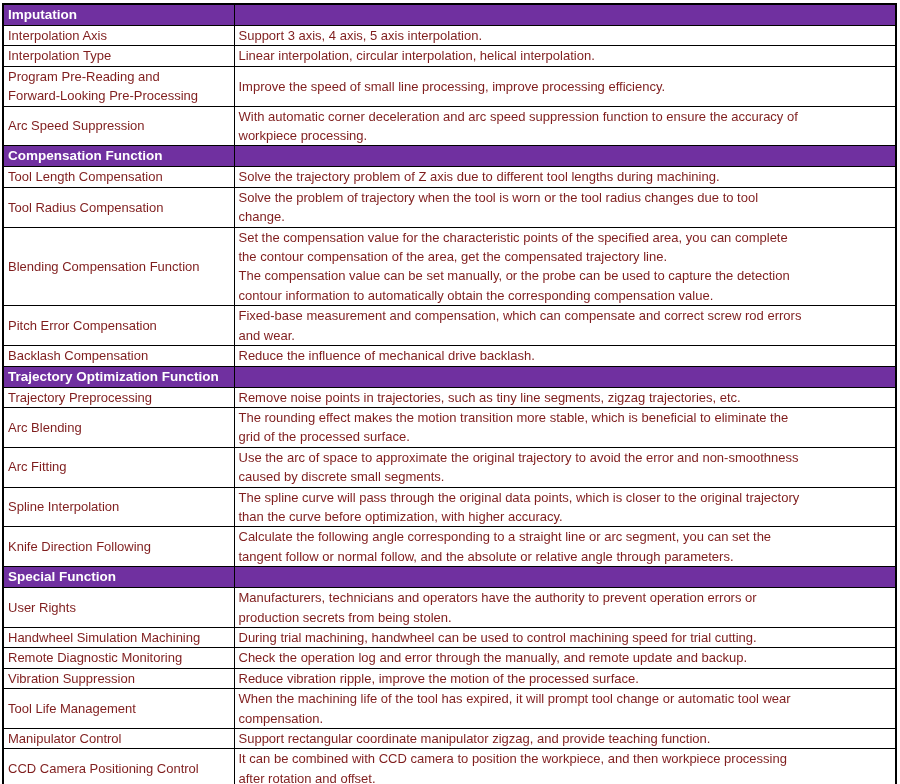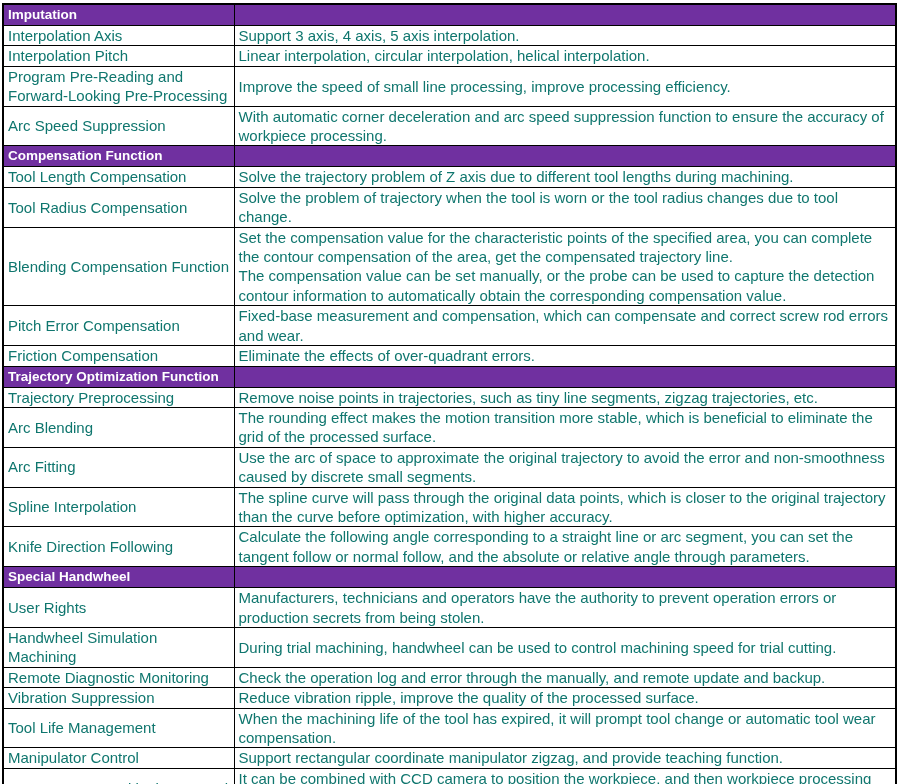--- a/index.html
+++ b/index.html
@@ -20,23 +20,23 @@
   }
   table.spec-table {
     width: 895px;
     border-collapse: collapse;
     table-layout: fixed;
     border: 2px solid #000000;
   }
   col.col-feature { width: 231px; }
   td {
     border: 1px solid #000000;
-    font-size: 15px;
+    font-size: 13px;
     line-height: 19.4px;
-    color: #0f766e;
+    color: #7f1d1d;
     vertical-align: middle;
     white-space: pre-line;
     padding: 0 4px;
     box-sizing: border-box;
     overflow: hidden;
   }
   tr.section-row td {
     background: #7030A0;
     height: 20px;
   }
@@ -64,21 +64,21 @@
     <td class="section-title">Imputation</td>
     <td class="section-spacer"></td>
   </tr>
 
   <tr class="data-row">
     <td class="feature-cell">Interpolation Axis</td>
     <td class="desc-cell">Support 3 axis, 4 axis, 5 axis interpolation.</td>
   </tr>
 
   <tr class="data-row">
-    <td class="feature-cell">Interpolation Pitch</td>
+    <td class="feature-cell">Interpolation Type</td>
     <td class="desc-cell">Linear interpolation, circular interpolation, helical interpolation.</td>
   </tr>
 
   <tr class="data-row">
     <td class="feature-cell">Program Pre-Reading and
 Forward-Looking Pre-Processing</td>
     <td class="desc-cell">Improve the speed of small line processing, improve processing efficiency.</td>
   </tr>
 
   <tr class="data-row">
@@ -110,25 +110,25 @@
 The compensation value can be set manually, or the probe can be used to capture the detection
 contour information to automatically obtain the corresponding compensation value.</td>
   </tr>
 
   <tr class="data-row">
     <td class="feature-cell">Pitch Error Compensation</td>
     <td class="desc-cell">Fixed-base measurement and compensation, which can compensate and correct screw rod errors
 and wear.</td>
   </tr>
 
-
-  <tr class="data-row">
-    <td class="feature-cell">Friction Compensation</td>
-    <td class="desc-cell">Eliminate the effects of over-quadrant errors.</td>
-  </tr>
+  <tr class="data-row">
+    <td class="feature-cell">Backlash Compensation</td>
+    <td class="desc-cell">Reduce the influence of mechanical drive backlash.</td>
+  </tr>
+
 
   <tr class="section-row">
     <td class="section-title">Trajectory Optimization Function</td>
     <td class="section-spacer"></td>
   </tr>
 
   <tr class="data-row">
     <td class="feature-cell">Trajectory Preprocessing</td>
     <td class="desc-cell">Remove noise points in trajectories, such as tiny line segments, zigzag trajectories, etc.</td>
   </tr>
@@ -151,21 +151,21 @@
 than the curve before optimization, with higher accuracy.</td>
   </tr>
 
   <tr class="data-row">
     <td class="feature-cell">Knife Direction Following</td>
     <td class="desc-cell">Calculate the following angle corresponding to a straight line or arc segment, you can set the
 tangent follow or normal follow, and the absolute or relative angle through parameters.</td>
   </tr>
 
   <tr class="section-row">
-    <td class="section-title">Special Handwheel</td>
+    <td class="section-title">Special Function</td>
     <td class="section-spacer"></td>
   </tr>
 
   <tr class="data-row">
     <td class="feature-cell">User Rights</td>
     <td class="desc-cell">Manufacturers, technicians and operators have the authority to prevent operation errors or
 production secrets from being stolen.</td>
   </tr>
 
   <tr class="data-row">
@@ -173,21 +173,21 @@
     <td class="desc-cell">During trial machining, handwheel can be used to control machining speed for trial cutting.</td>
   </tr>
 
   <tr class="data-row">
     <td class="feature-cell">Remote Diagnostic Monitoring</td>
     <td class="desc-cell">Check the operation log and error through the manually, and remote update and backup.</td>
   </tr>
 
   <tr class="data-row">
     <td class="feature-cell">Vibration Suppression</td>
-    <td class="desc-cell">Reduce vibration ripple, improve the quality of the processed surface.</td>
+    <td class="desc-cell">Reduce vibration ripple, improve the motion of the processed surface.</td>
   </tr>
 
   <tr class="data-row">
     <td class="feature-cell">Tool Life Management</td>
     <td class="desc-cell">When the machining life of the tool has expired, it will prompt tool change or automatic tool wear
 compensation.</td>
   </tr>
 
   <tr class="data-row">
     <td class="feature-cell">Manipulator Control</td>

